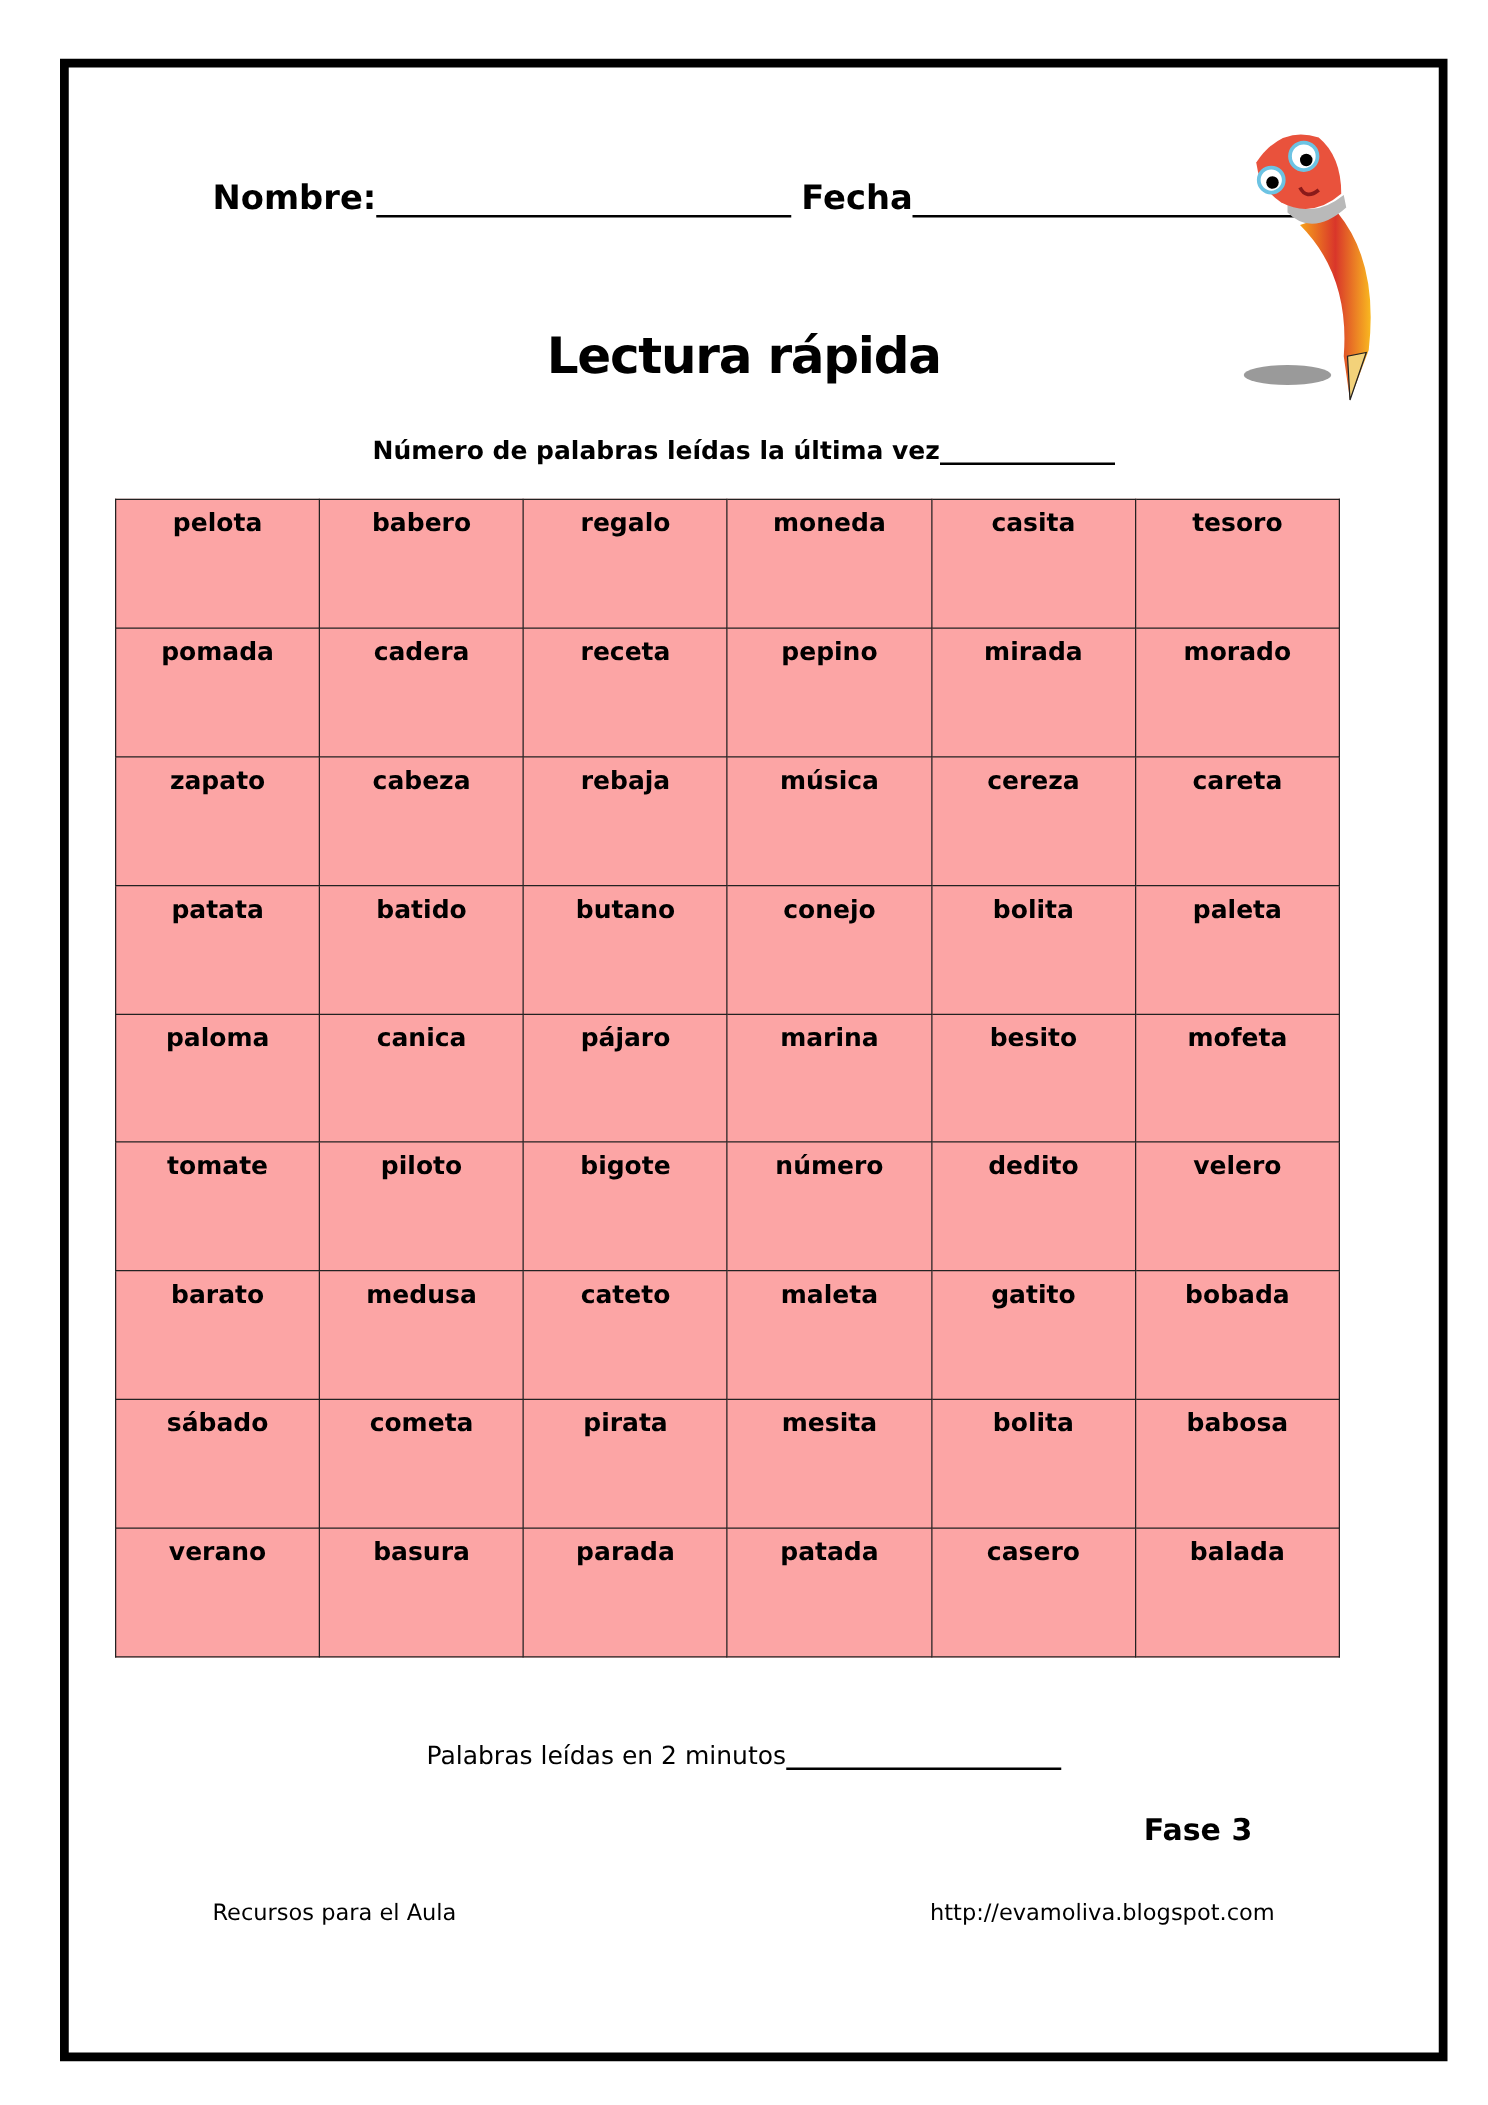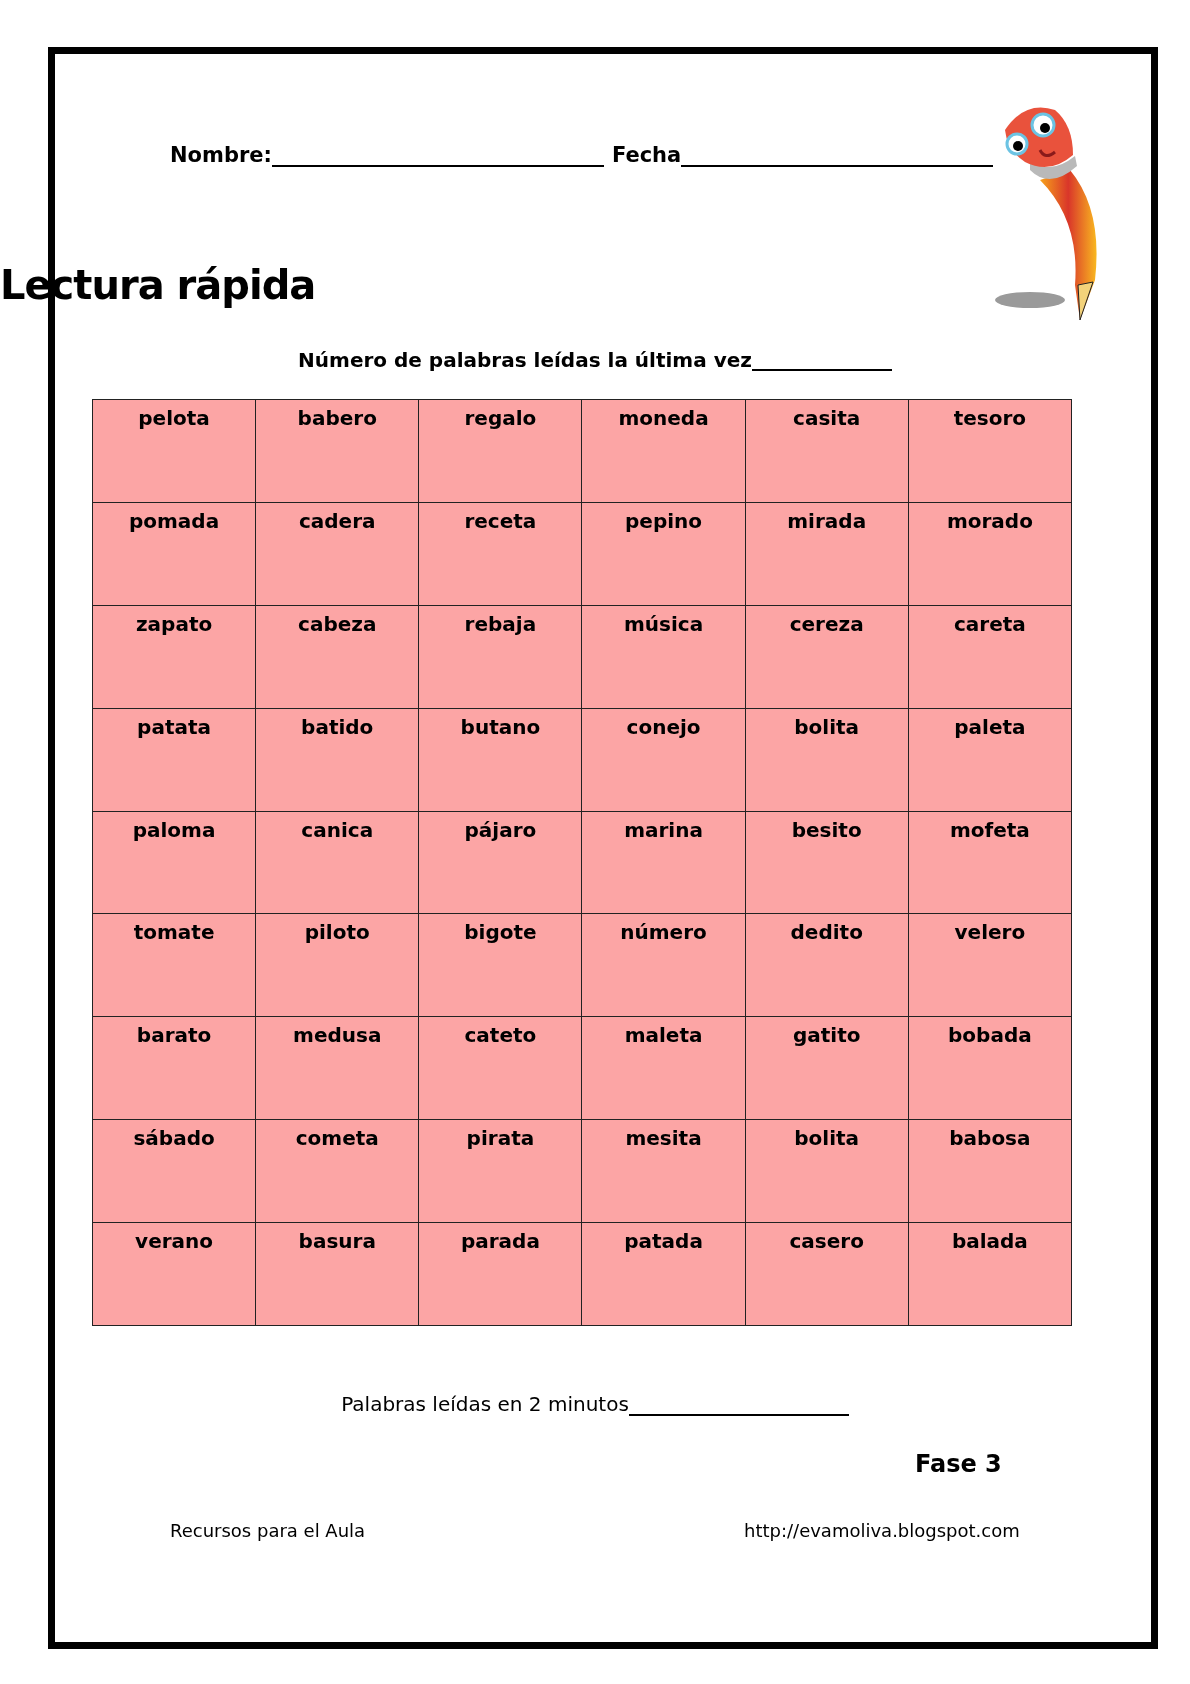--- a/index.html
+++ b/index.html
@@ -1,26 +1,26 @@
 <!DOCTYPE html>
 <html><head>
 <meta charset="utf-8">
 <style>
   html, body { margin:0; padding:0; background:#ffffff; }
   body { width:1190px; height:1684px; position:relative; overflow:hidden;
          font-family:"DejaVu Sans", sans-serif; color:#000; }
   .frame { position:absolute; left:48px; top:47px; width:1096px; height:1588px;
            border:7px solid #000; box-sizing:content-box; }
-  .header-line { position:absolute; top:143px; left:170px; font-size:21px; font-weight:bold;
+  .header-line { position:absolute; top:143px; left:170px; font-size:27px; font-weight:bold;
                  display:flex; align-items:flex-end;justify-content:flex-end; }
   .blank { display:inline-block; border-bottom:2px solid #000; height:20px; margin-right:8px; }
-  .title { position:absolute; top:262px; left:0; width:1190px; 
+  .title { position:absolute; top:262px; left:0; width:1190px; text-align:center;
            font-size:40px; font-weight:bold; letter-spacing:-1px; }
   .subline { position:absolute; top:348px; left:0; width:1190px; text-align:center;
-             font-size:20px; font-weight:bold; display:flex; justify-content:center; align-items:center; }
+             font-size:20px; font-weight:bold; display:flex; justify-content:center; align-items:flex-end; }
   table.words { position:absolute; left:92px; top:399px; width:980px; height:927px;
                 border-collapse:collapse; background:#fca5a5; table-layout:fixed; }
   table.words td { border:1.5px solid #222; vertical-align:top; text-align:center;
                    font-size:20px; font-weight:bold; padding-top:6px; height:92px; }
   .footer-count { position:absolute; top:1392px; left:0; width:1190px;
                   display:flex; justify-content:center; align-items:flex-end;
                   font-size:20px; font-weight:normal; }
   .fase { position:absolute; top:1450px; left:915px; font-size:24px; font-weight:bold; }
   .credit-left { position:absolute; top:1520px; left:170px; font-size:18px; }
   .credit-right { position:absolute; top:1520px; left:744px; font-size:18px; }

